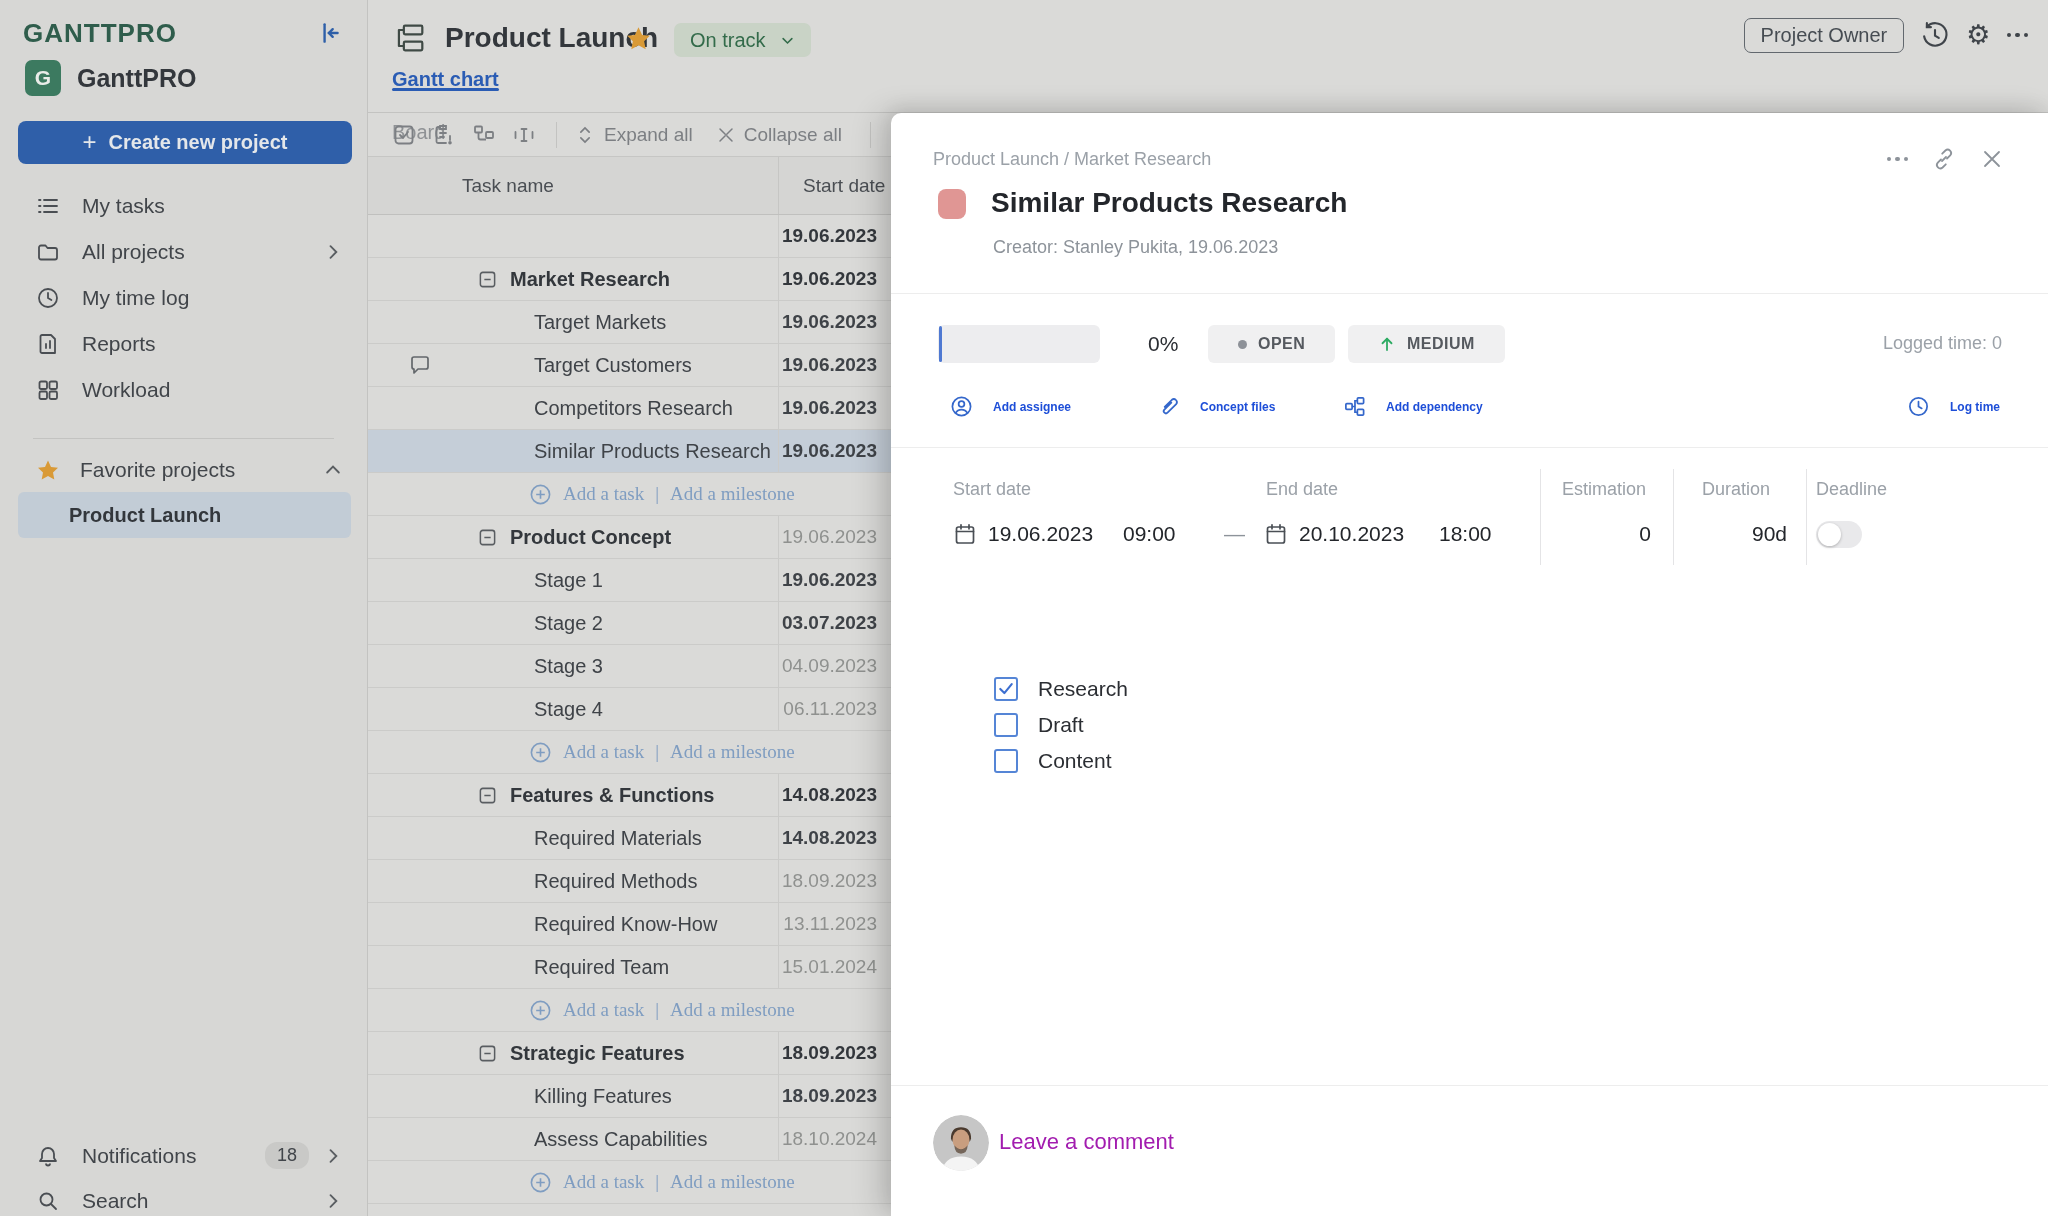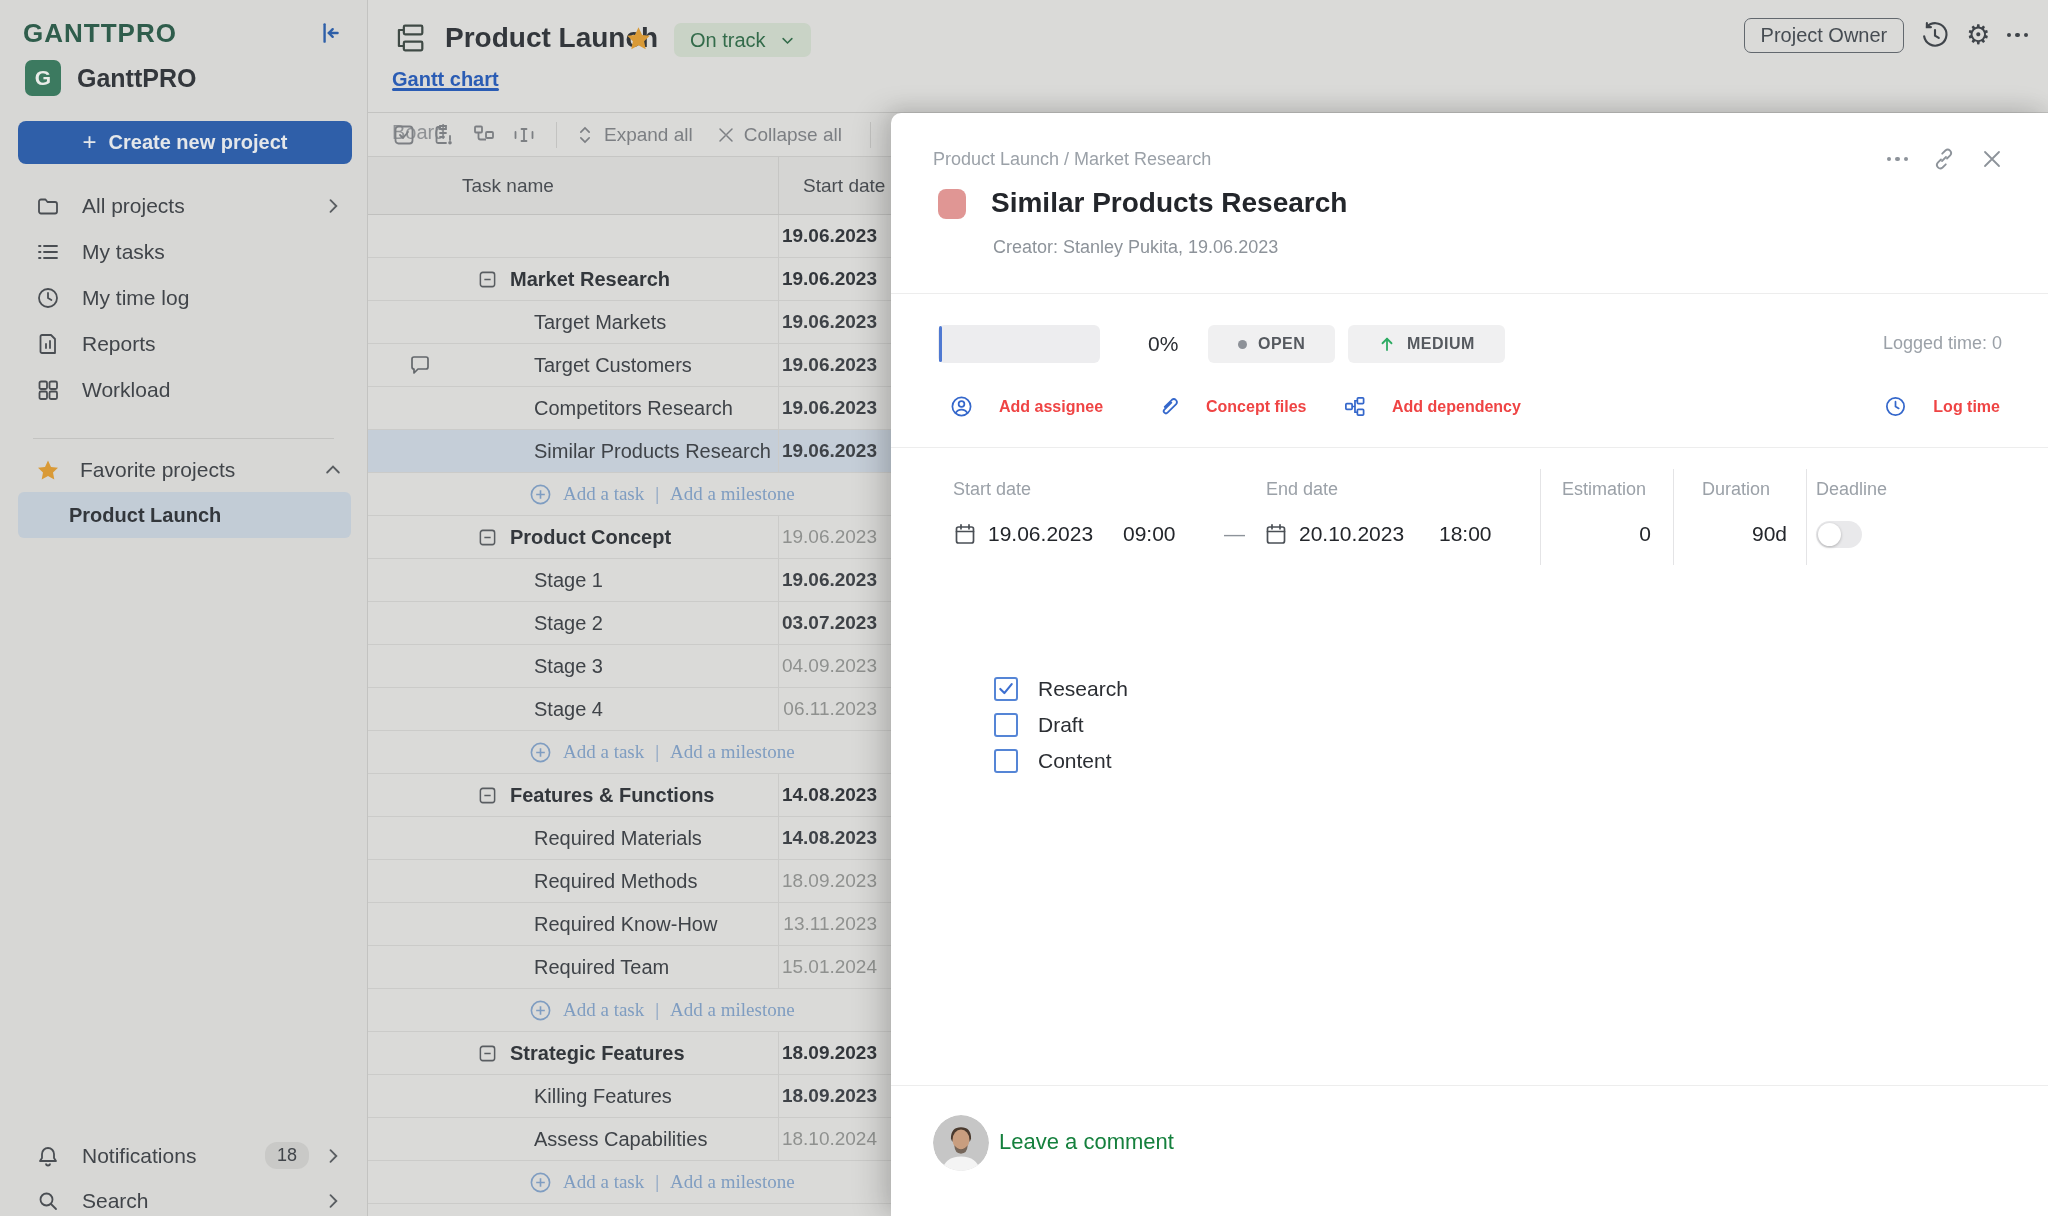--- a/index.html
+++ b/index.html
@@ -123,22 +123,22 @@
   .p-slider .bar { position:absolute; left:1px; top:1px; bottom:1px; width:3px;
     background:#4f79d2; border-radius:2px; }
   .p-pct { position:absolute; left:257px; top:219px; font-size:21px; color:#2b2e33; }
   .p-badge { position:absolute; top:212px; height:38px; display:flex; align-items:center;
     gap:11px; padding:0 30px; background:#f0f0f1; border-radius:6px; font-size:16px;
     font-weight:700; letter-spacing:.5px; color:#55595f; cursor:pointer; }
   .p-badge.open { left:317px; }
   .p-badge.medium { left:457px; }
   .status-dot { width:9px; height:9px; border-radius:50%; background:#8d9198; }
   .p-logged { position:absolute; right:46px; top:220px; font-size:18px; color:#9ba1a8; }
-  .p-link { position:absolute; top:282px; display:flex; align-items:center; gap:26px;
-    color:#ef4444; font-size:16px; font-weight:600; cursor:pointer; }
+  .p-link { position:absolute; top:282px; display:flex; align-items:center; gap:20px;
+    color:#1d4ed8; font-size:12px; font-weight:600; cursor:pointer; }
   .p-link.assignee { left:59px; }
   .p-link.attach { left:266px; }
   .p-link.dependency { left:452px; }
   .p-link.logtime { right:48px; }
   .p-label { position:absolute; top:366px; font-size:18px; color:#9ba1a8; }
   .p-vdiv { position:absolute; top:356px; height:96px; width:1px; background:#e4e4e6; }
   .p-val { position:absolute; top:409px; font-size:21px; color:#23262b; display:flex;
     align-items:center; gap:11px; }
   .p-val .num { text-align:right; width:100%; }
   .p-toggle { position:absolute; left:925px; top:408px; width:46px; height:27px;
@@ -146,21 +146,21 @@
   .p-toggle .knob { position:absolute; left:2px; top:2px; width:23px; height:23px;
     border-radius:50%; background:#ffffff; box-shadow:0 1px 3px rgba(0,0,0,.25); }
   .check-item { position:absolute; left:103px; display:flex; gap:20px; }
   .chk { width:24px; height:24px; border:2px solid #5585d6; border-radius:3px;
     display:flex; align-items:center; justify-content:center; cursor:pointer; }
   .chk-label { font-size:21px; color:#2b2e33; }
   .p-comment-div { top:972px; }
   .p-avatar { position:absolute; left:42px; top:1002px; width:56px; height:56px;
     border-radius:50%; overflow:hidden; }
   .p-comment-input { position:absolute; left:108px; top:1016px; font-size:22px;
-    color:#15803d; cursor:text; }
+    color:#a21caf; cursor:text; }
 </style>
 </head>
 <body>
 
 <aside class="sidebar">
   <div class="sb-logo">GANTTPRO</div>
   <span class="sb-collapse">
     <svg width="26" height="26" viewBox="0 0 24 24" fill="none" stroke="#2e5fa8" stroke-width="2.2" stroke-linecap="round">
         <path d="M7 4 v16"></path>
         <path d="M19 12 H11"></path>
@@ -171,39 +171,39 @@
     <span class="sb-ws-tile">G</span>
     <span class="sb-ws-name">GanttPRO</span>
   </div>
   <button class="sb-create">
     <span class="plus">+</span>
     <span>Create new project</span>
   </button>
   <div class="sb-nav">
     <div class="nav-item">
       <span class="ic">
+          <svg width="24" height="24" viewBox="0 0 24 24" fill="none" stroke="#4a4e53" stroke-width="1.8" stroke-linecap="round">
+            <path d="M8 6 h13 M8 12 h13 M8 18 h13"></path>
+            <path d="M3 6 h1.5 M3 12 h1.5 M3 18 h1.5" stroke-dasharray="1.5 1.5"></path>
+          </svg>
+        </span>
+      <span>My tasks</span>
+    </div>
+    <div class="nav-item">
+      <span class="ic">
           <svg width="24" height="24" viewBox="0 0 24 24" fill="none" stroke="#4a4e53" stroke-width="1.8" stroke-linejoin="round">
             <path d="M3 7.5 a2 2 0 0 1 2-2 h4.5 l2 2.5 H19 a2 2 0 0 1 2 2 v7.5 a2 2 0 0 1 -2 2 H5 a2 2 0 0 1 -2-2 z"></path>
           </svg>
         </span>
       <span>All projects</span>
       <span class="chev">
           <svg width="20" height="20" viewBox="0 0 24 24" fill="none" stroke="#595d61" stroke-width="2.2" stroke-linecap="round">
             <polyline points="9 5 16 12 9 19"></polyline>
           </svg>
         </span>
-    </div>
-    <div class="nav-item">
-      <span class="ic">
-          <svg width="24" height="24" viewBox="0 0 24 24" fill="none" stroke="#4a4e53" stroke-width="1.8" stroke-linecap="round">
-            <path d="M8 6 h13 M8 12 h13 M8 18 h13"></path>
-            <path d="M3 6 h1.5 M3 12 h1.5 M3 18 h1.5" stroke-dasharray="1.5 1.5"></path>
-          </svg>
-        </span>
-      <span>My tasks</span>
     </div>
     <div class="nav-item">
       <span class="ic">
           <svg width="24" height="24" viewBox="0 0 24 24" fill="none" stroke="#4a4e53" stroke-width="1.8" stroke-linecap="round">
             <circle cx="12" cy="12" r="9"></circle>
             <path d="M12 7 v5 l3.4 2"></path>
           </svg>
         </span>
       <span>My time log</span>
     </div>

